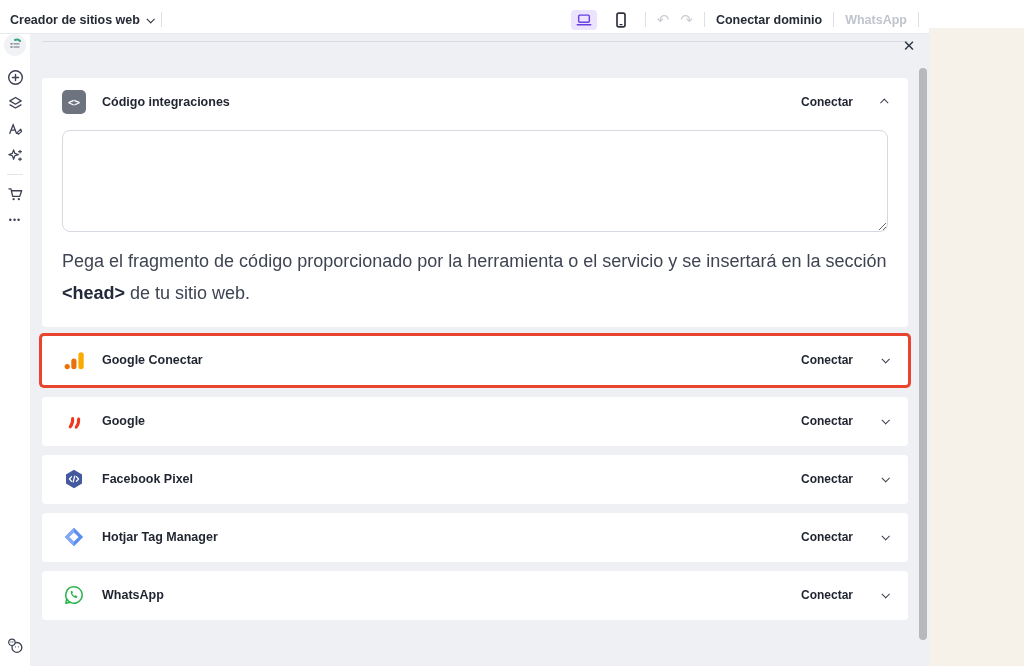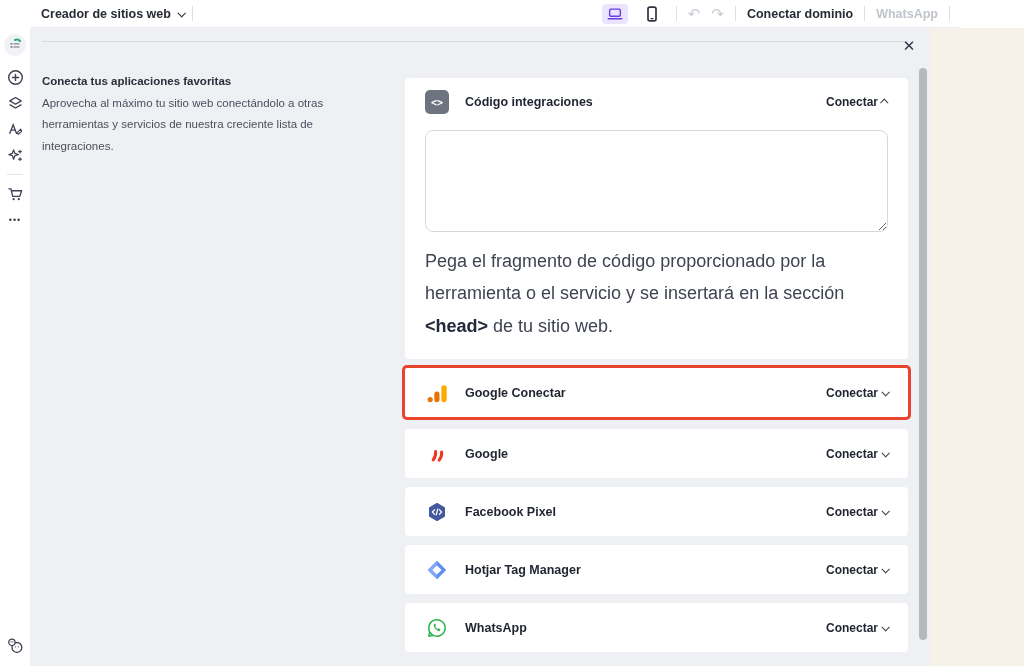--- a/index.html
+++ b/index.html
@@ -4,22 +4,22 @@
 <style>
   :root{
     --purple:#673de6; --purple-bg:#ebe4fc; --dark:#262b35; --muted:#c0c4cc;
     --panel-bg:#eef0f4; --card-bg:#ffffff; --divider:#d6dae1; --cream:#f6f2ea;
     --red:#e8442e; --text:#474c59;
   }
   *{box-sizing:border-box;margin:0;padding:0;}
   html,body{width:1024px;height:666px;overflow:hidden;
     font-family:"Liberation Sans","DejaVu Sans",sans-serif;background:#fff;}
   
-  .topbar{position:absolute;left:0;top:0;width:929px;height:28px;background:#fff;
-    border-bottom:1px solid #e9ebef;display:flex;align-items:center;justify-content:space-between;z-index:5;margin-left:31px;}
+  .topbar{position:absolute;left:0;top:6px;width:929px;height:28px;background:#fff;
+    border-bottom:1px solid #e9ebef;display:flex;align-items:center;justify-content:space-between;z-index:5;}
   .tb-left{display:flex;align-items:center;padding-left:10px;gap:8px;}
   .tb-title{font-size:12.5px;font-weight:700;color:var(--dark);display:flex;align-items:center;gap:7px;cursor:pointer;}
   .vdiv{width:1px;height:15px;background:#dcdfe5;}
   .tb-right{display:flex;align-items:center;gap:11px;padding-right:10px;}
   .dev-btn{width:26px;height:20px;border-radius:4px;display:flex;align-items:center;justify-content:center;}
   .dev-btn.active{background:var(--purple-bg);}
   .ghost{font-size:15px;line-height:1;color:#c9ccd3;}
   .tb-link{font-size:12.5px;font-weight:700;color:var(--dark);cursor:pointer;}
   .tb-saved{font-size:12.5px;font-weight:700;color:var(--muted);}
   .chev{display:inline-block;width:6px;height:6px;border-right:1.6px solid currentColor;border-bottom:1.6px solid currentColor;}
@@ -46,21 +46,21 @@
   .intro .intro-h{font-size:11.5px;font-weight:700;color:#2a2f3a;margin-bottom:6px;}
   .intro .intro-b{font-size:11.5px;line-height:1.85;color:#4a4f5c;}
   .cards{flex:1;padding-top:5px;}
   .card{background:var(--card-bg);border-radius:4px;margin-bottom:9px;}
   .card-head{height:48px;display:flex;align-items:center;padding:0 20px;cursor:pointer;}
   .row{height:49px;display:flex;align-items:center;padding:0 20px;cursor:pointer;}
   .app-icon{width:24px;height:24px;margin-right:16px;display:flex;align-items:center;justify-content:center;flex:0 0 auto;}
   .code-badge{width:24px;height:24px;border-radius:5px;background:#6e7380;color:#fff;display:flex;align-items:center;
     justify-content:center;font-family:"DejaVu Sans Mono",monospace;font-size:10px;font-weight:700;}
   .app-name{font-size:12.5px;font-weight:700;color:#1f2430;}
-  .connect{margin-left:auto;display:flex;align-items:center;gap:4px;}
+  .connect{margin-left:auto;display:flex;align-items:center;gap:29px;}
   .connect-label{font-size:12px;font-weight:700;color:#1f2430;cursor:pointer;}
   .connect .chev{color:#3b404d;}
   .code-body{padding:4px 20px 17px;}
   .code-input{display:block;width:100%;height:102px;border:1px solid #d5d9e0;border-radius:8px;background:#fff;
     resize:both;outline:none;font-family:"Liberation Sans",sans-serif;}
   .code-help{margin-top:13px;font-size:18px;line-height:1.8;color:#3f4453;}
   .code-help b{font-weight:700;color:#23283a;}
   .hl{box-shadow:0 0 0 3px var(--red);border-radius:2px;margin:4px 0 12px;}
   .hl .card{margin-bottom:0;}
   .scrollbar{position:absolute;top:40px;right:3px;width:8px;height:572px;border-radius:4px;background:#b6b8bc;cursor:pointer;}
@@ -156,24 +156,20 @@
         <circle cx="12" cy="10.4" r="0.6" fill="#3d4152"></circle>
     </svg>
   </div>
 </div>
 
 <div class="panel">
   <div class="close-btn">✕</div>
   <div class="title-divider"></div>
 
   <div class="content">
-    <div class="intro">
-      <div class="intro-h">Conecta tus aplicaciones favoritas</div>
-      <div class="intro-b">Aprovecha al máximo tu sitio web conectándolo a otras herramientas y servicios de nuestra creciente lista de integraciones.</div>
-    </div>
 
     <div class="cards">
 
       <div class="card">
         <div class="card-head">
           <div class="app-icon">
             <div class="code-badge">&lt;&gt;</div>
           </div>
           <span class="app-name">Código integraciones</span>
           <div class="connect">

